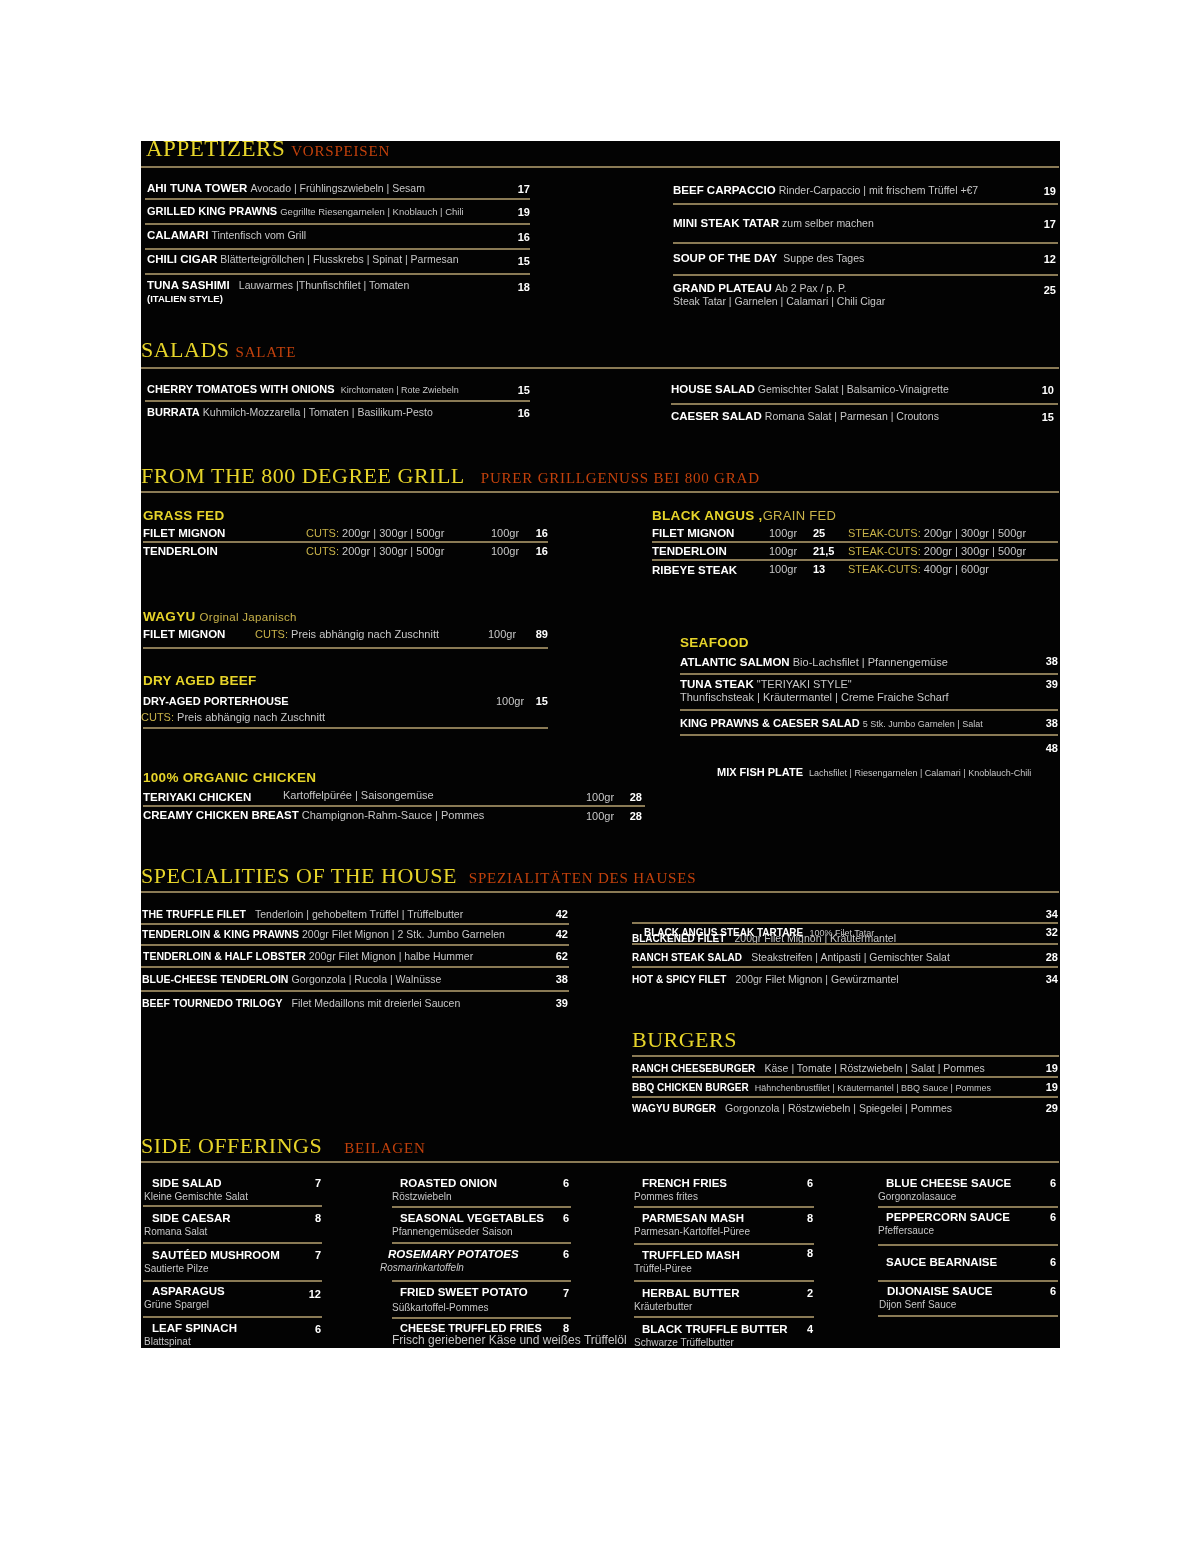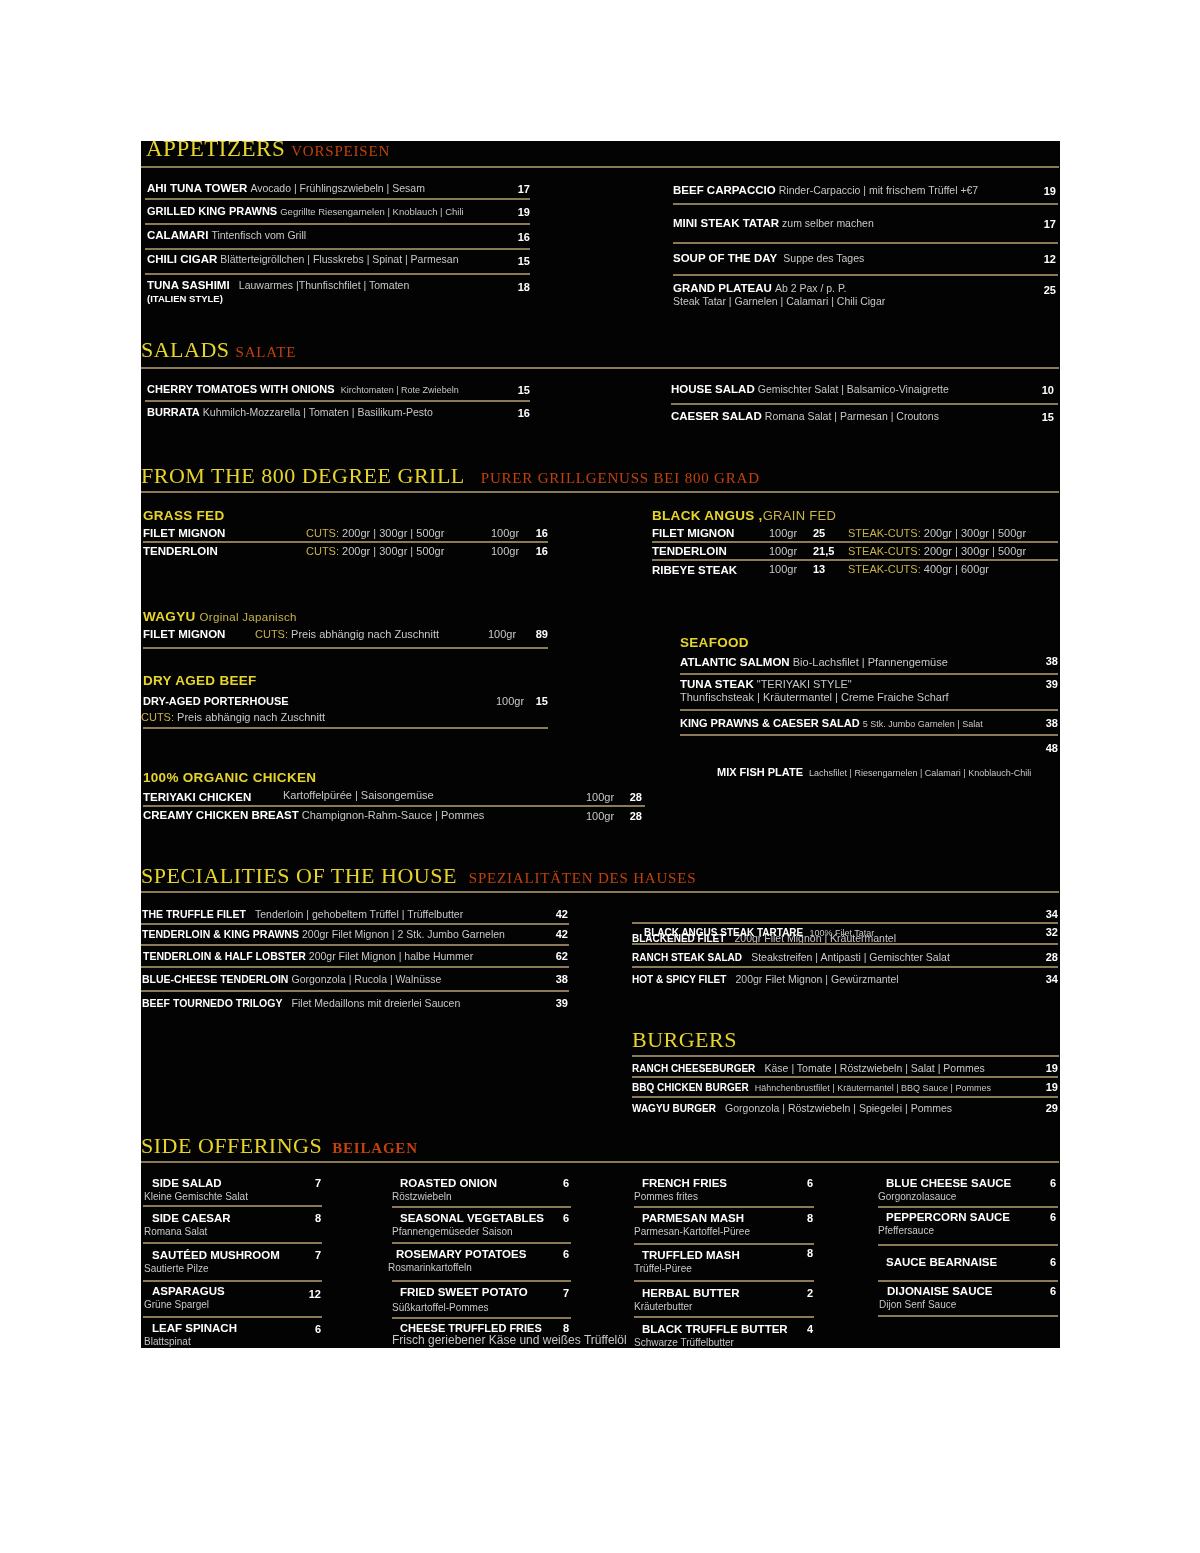--- a/index.html
+++ b/index.html
@@ -198,21 +198,21 @@
 <div class="row" style="left:632px;top:1062px;"><span class="nm" style="font-size:10px;">RANCH CHEESEBURGER</span>&nbsp;&nbsp; <span class="ds">Käse | Tomate | Röstzwiebeln | Salat | Pommes</span></div>
 <div class="pr" style="left:1036px;top:1062px;width:22px;">19</div>
 <div class="ul" style="left:632px;top:1076px;width:426px;"></div>
 <div class="row" style="left:632px;top:1081px;"><span class="nm" style="font-size:10px;">BBQ CHICKEN BURGER</span>&nbsp; <span class="ds sm">Hähnchenbrustfilet | Kräutermantel | BBQ Sauce | Pommes</span></div>
 <div class="pr" style="left:1036px;top:1081px;width:22px;">19</div>
 <div class="ul" style="left:632px;top:1096px;width:426px;"></div>
 <div class="row" style="left:632px;top:1102px;"><span class="nm" style="font-size:10px;">WAGYU BURGER</span>&nbsp;&nbsp; <span class="ds">Gorgonzola | Röstzwiebeln | Spiegelei  | Pommes</span></div>
 <div class="pr" style="left:1036px;top:1102px;width:22px;">29</div>
 
 <div class="abs serif-h" style="left:141px;top:1133px;">
-  <span class="big">SIDE OFFERINGS</span><span class="sub" style="margin-left:10px;font-weight:bold;">BEILAGEN</span>
+  <span class="big">SIDE OFFERINGS</span><span class="sub" style="margin-left:22px;">BEILAGEN</span>
 </div>
 <div class="hrule" style="left:141px;top:1161px;width:918px;"></div>
 
 <div class="two" style="left:144px;top:1177px;">
     <span class="l1">SIDE SALAD</span>
     <span class="l2">Kleine Gemischte Salat</span>
   </div>
 <div class="pr" style="left:305px;top:1177px;width:16px;">7</div>
 <div class="ul" style="left:143px;top:1205px;width:179px;"></div>
 <div class="two" style="left:144px;top:1212px;">
@@ -244,21 +244,21 @@
     <span class="l2">Röstzwiebeln</span>
   </div>
 <div class="pr" style="left:553px;top:1177px;width:16px;">6</div>
 <div class="ul" style="left:392px;top:1206px;width:179px;"></div>
 <div class="two" style="left:392px;top:1212px;">
     <span class="l1">SEASONAL VEGETABLES</span>
     <span class="l2">Pfannengemüseder Saison</span>
   </div>
 <div class="pr" style="left:553px;top:1212px;width:16px;">6</div>
 <div class="ul" style="left:392px;top:1242px;width:179px;"></div>
-<div class="two" style="left:388px;top:1248px;">
+<div class="two" style="left:380px;top:1248px;font-style:italic;">
     <span class="l1">ROSEMARY POTATOES</span>
     <span class="l2">Rosmarinkartoffeln</span>
   </div>
 <div class="pr" style="left:553px;top:1248px;width:16px;">6</div>
 <div class="ul" style="left:392px;top:1280px;width:179px;"></div>
 <div class="two" style="left:392px;top:1286px;">
     <span class="l1">FRIED SWEET POTATO</span>
     <span class="l2" style="margin-top:2px;">Süßkartoffel-Pommes</span>
   </div>
 <div class="pr" style="left:553px;top:1287px;width:16px;">7</div>

